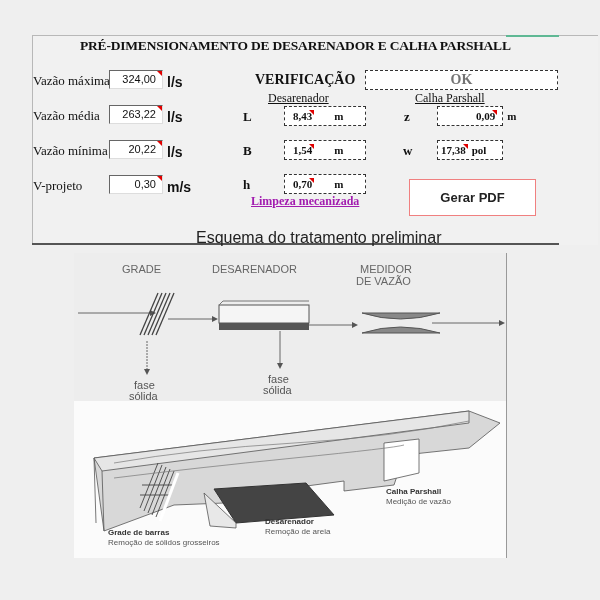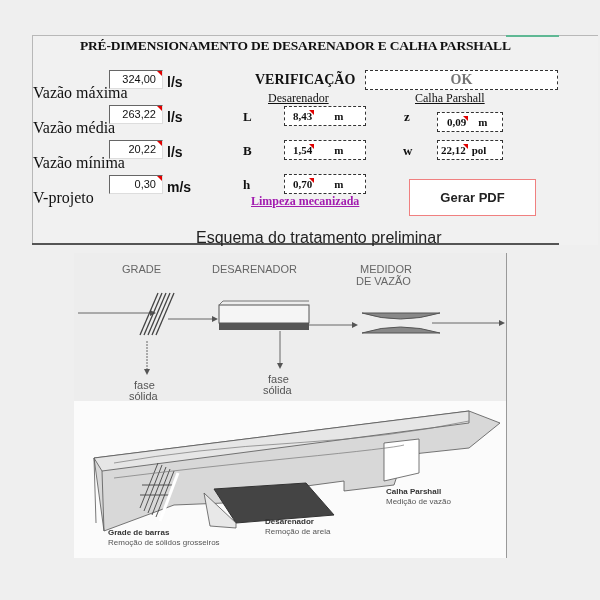--- a/index.html
+++ b/index.html
@@ -32,22 +32,21 @@
   }
   .title {
     position: absolute;
     left: 80px; top: 38px;
     font-size: 13.5px;
     font-weight: bold;
     letter-spacing: -0.2px;
   }
   .lbl {
     position: absolute;
-    font-size: 16px;
-    margin-top: 11px;
+    font-size: 13px;
   }
   .input-box {
     position: absolute;
     width: 54px; height: 19px;
     background: #fff;
     border-top: 1px solid #666;
     border-left: 1px solid #666;
     border-bottom: 1px solid #ddd;
     border-right: 1px solid #ddd;
     font-family: "Liberation Sans", sans-serif;
@@ -188,28 +187,28 @@
 <div class="res-box" style="left:284px;top:174px;width:82px;">
   <span class="val" style="margin-left:8px;">0,70</span>
   <span style="margin-left:20px;">m</span>
 </div>
 
 <div class="limpeza">Limpeza mecanizada</div>
 
 <div class="u-head" style="left:415px;top:91px;">Calha Parshall</div>
 
 <div class="bold-serif" style="left:404px;top:109px;">z</div>
-<div class="res-box" style="left:437px;top:112px;width:66px;">
+<div class="res-box" style="left:437px;top:106px;width:66px;padding-left:29px;">
   <span class="val" style="margin-left:9px;">0,09</span>
   <span style="margin-left:10px;">m</span>
 </div>
 
 <div class="bold-serif" style="left:403px;top:143px;">w</div>
 <div class="res-box" style="left:437px;top:140px;width:66px;">
-  <span class="val" style="margin-left:3px;">22,12</span>
+  <span class="val" style="margin-left:3px;">17,38</span>
   <span style="margin-left:4px;">pol</span>
 </div>
 
 <button class="pdf-btn">Gerar PDF</button>
 
 <div class="esquema">Esquema do tratamento preliminar</div>
 
 <div class="diagram">
   <svg width="433" height="305" viewBox="0 0 433 305">
 

